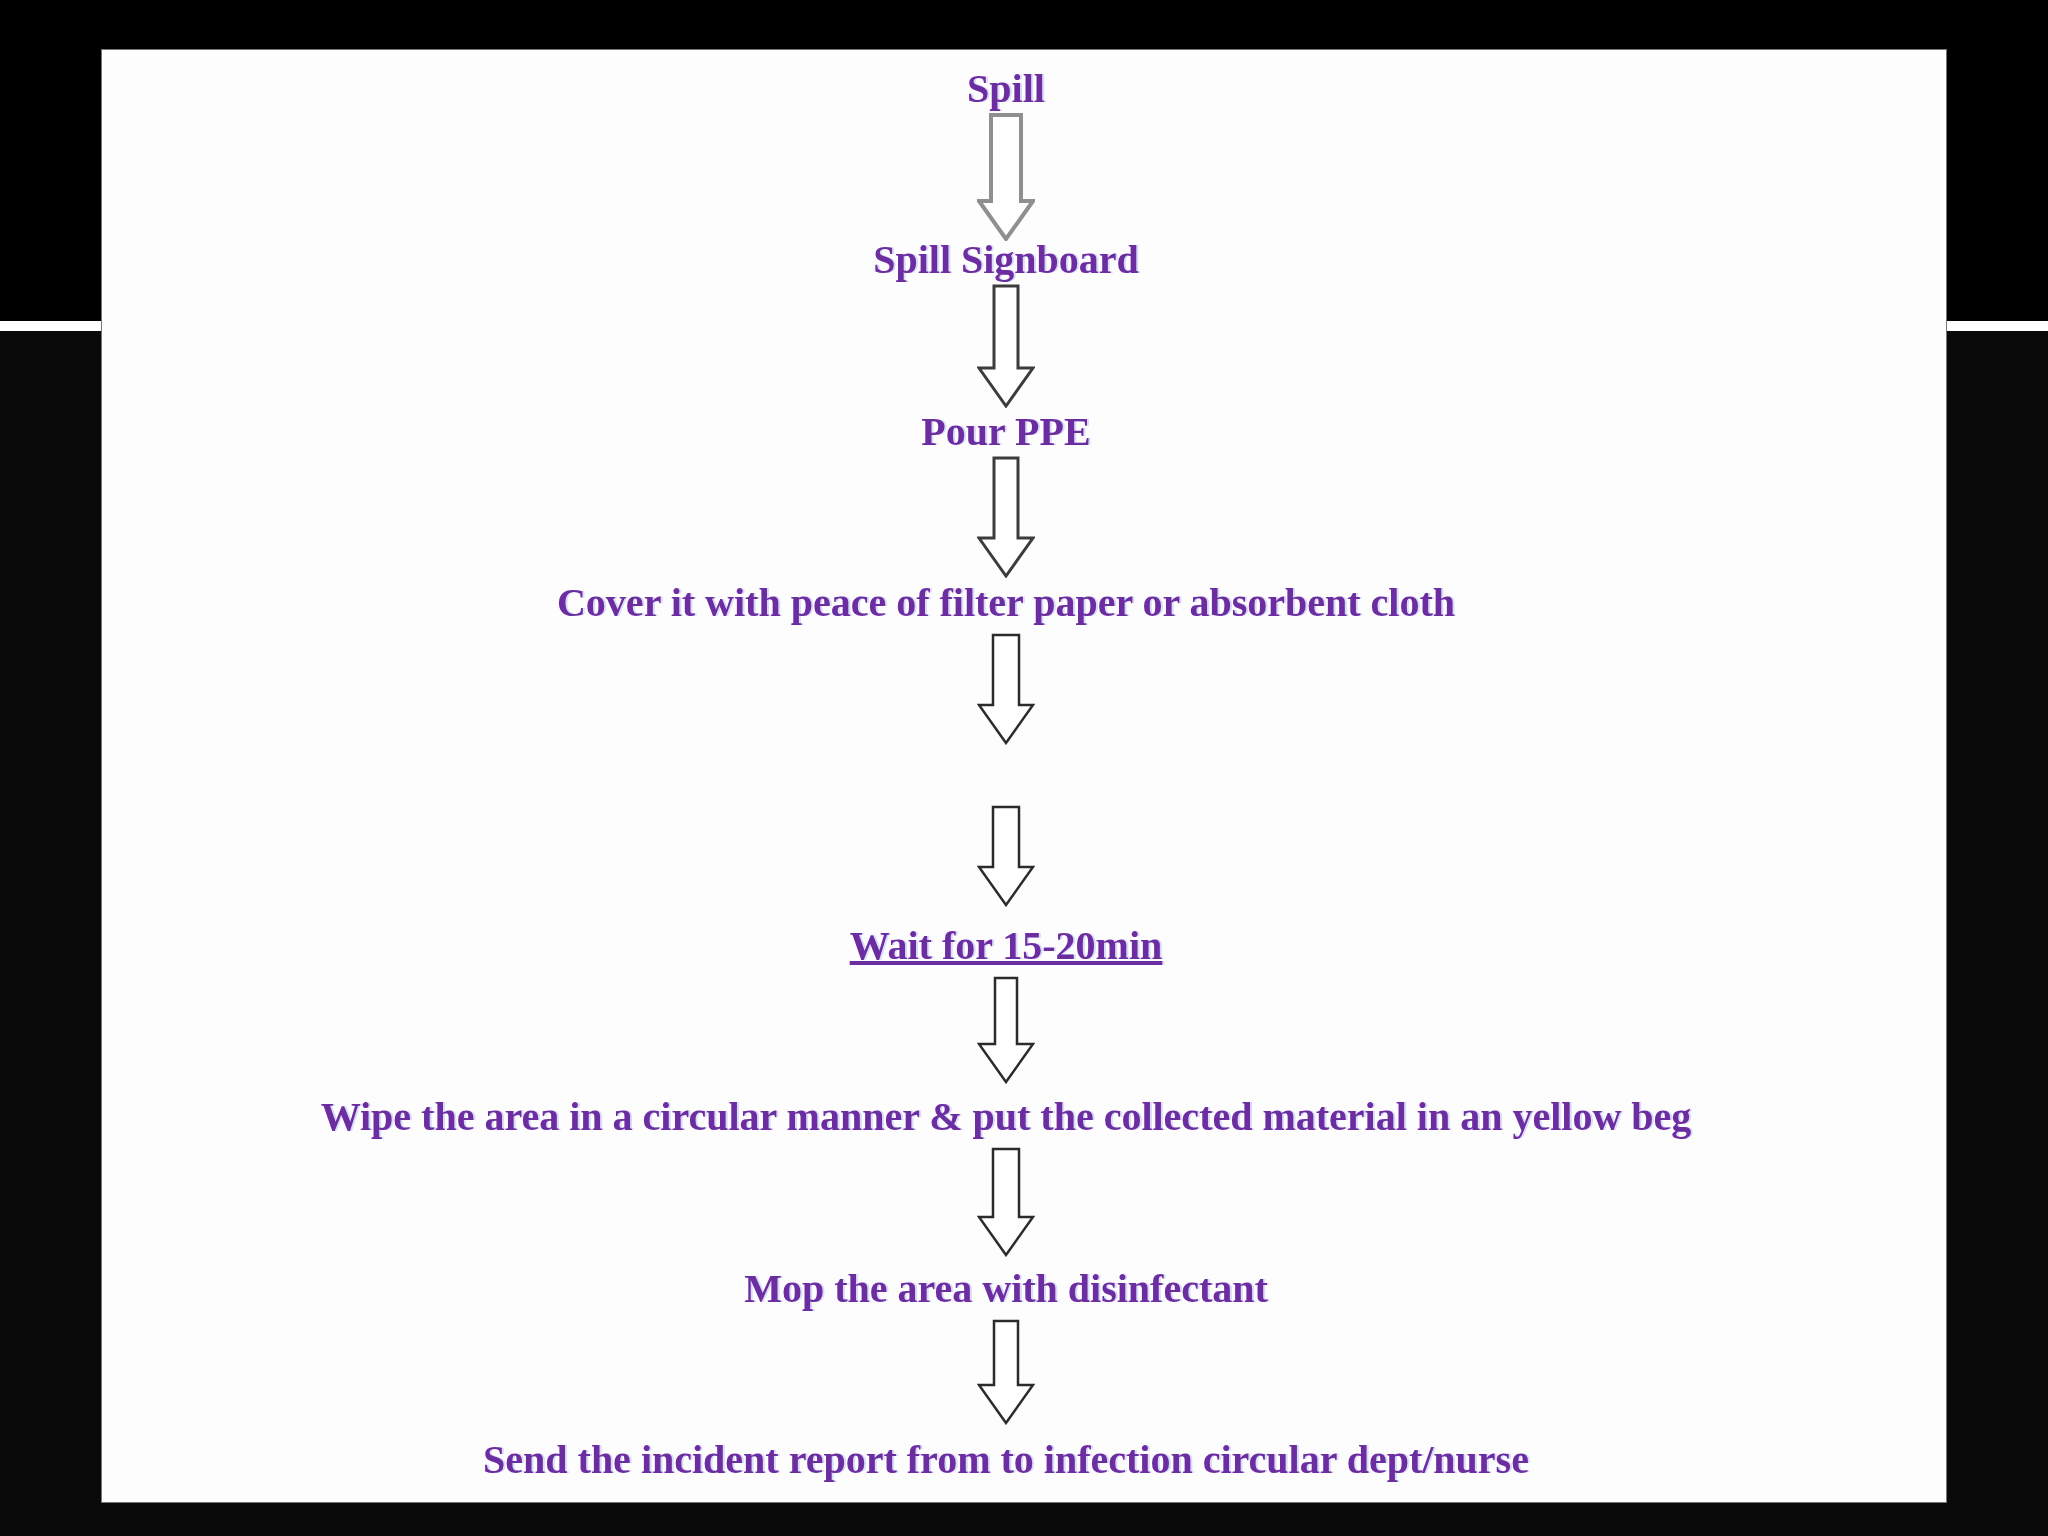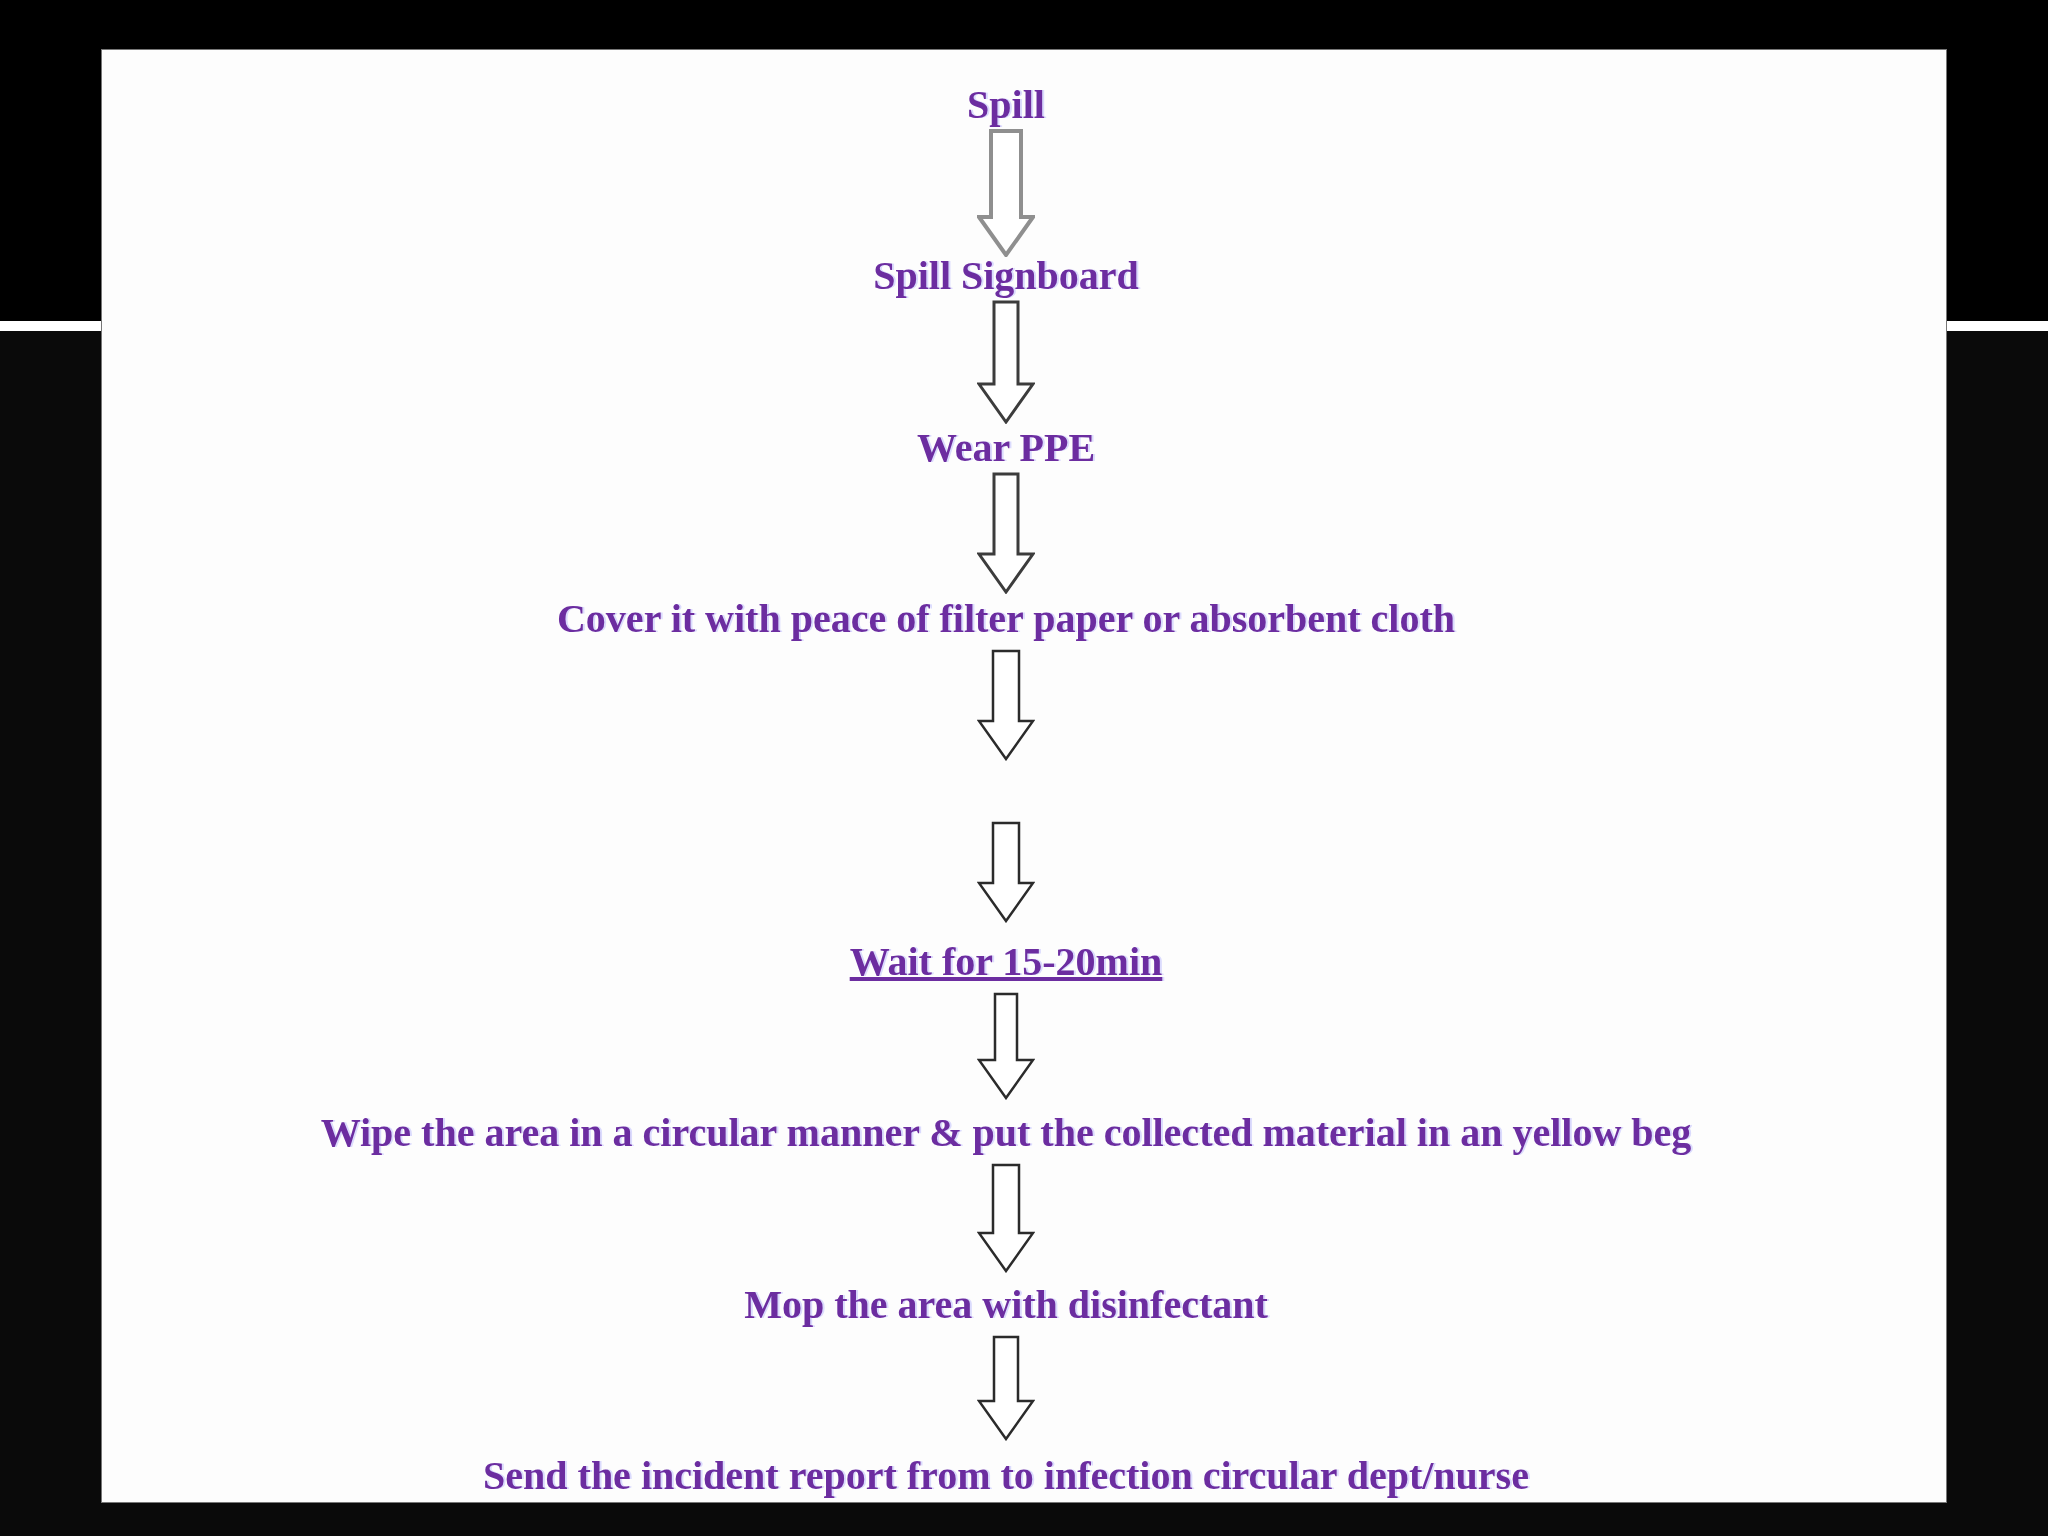--- a/index.html
+++ b/index.html
@@ -39,21 +39,20 @@
     height: 1452px;
     background: #fdfdfd;
     box-shadow: 0 0 0 1px #777;
   }
   .flow {
     position: absolute;
     left: 0;
     top: 0;
     right: 36px;
     bottom: 0;
-    margin-top: 16px;
   }
   .step-label {
     position: absolute;
     left: 0;
     right: 0;
     height: 48px;
     line-height: 48px;
     text-align: center;
     font-weight: bold;
     font-size: 40px;
@@ -99,21 +98,21 @@
     <span class="step-text">Spill Signboard</span>
   </div>
 
   <div class="arrow-wrap" style="top: 234.4px;">
     <svg class="arrow-svg" xmlns="http://www.w3.org/2000/svg" width="58" height="124" viewBox="0 0 58 124">
       <polygon class="arrow-poly" points="17,2 41,2 41,84 56,84 29,122 2,84 17,84" fill="#ffffff" stroke="#3c3c3c" stroke-width="3" stroke-linejoin="miter"></polygon>
     </svg>
   </div>
 
   <div class="step-label" style="top: 357.8px;">
-    <span class="step-text">Wear PPE</span>
+    <span class="step-text">Pour PPE</span>
   </div>
 
   <div class="arrow-wrap" style="top: 405.8px;">
     <svg class="arrow-svg" xmlns="http://www.w3.org/2000/svg" width="58" height="122" viewBox="0 0 58 122">
       <polygon class="arrow-poly" points="17,2 41,2 41,82 56,82 29,120 2,82 17,82" fill="#ffffff" stroke="#3c3c3c" stroke-width="3" stroke-linejoin="miter"></polygon>
     </svg>
   </div>
 
   <div class="step-label" style="top: 529.2px;">
     <span class="step-text">Cover it with peace of filter paper or absorbent cloth</span>

